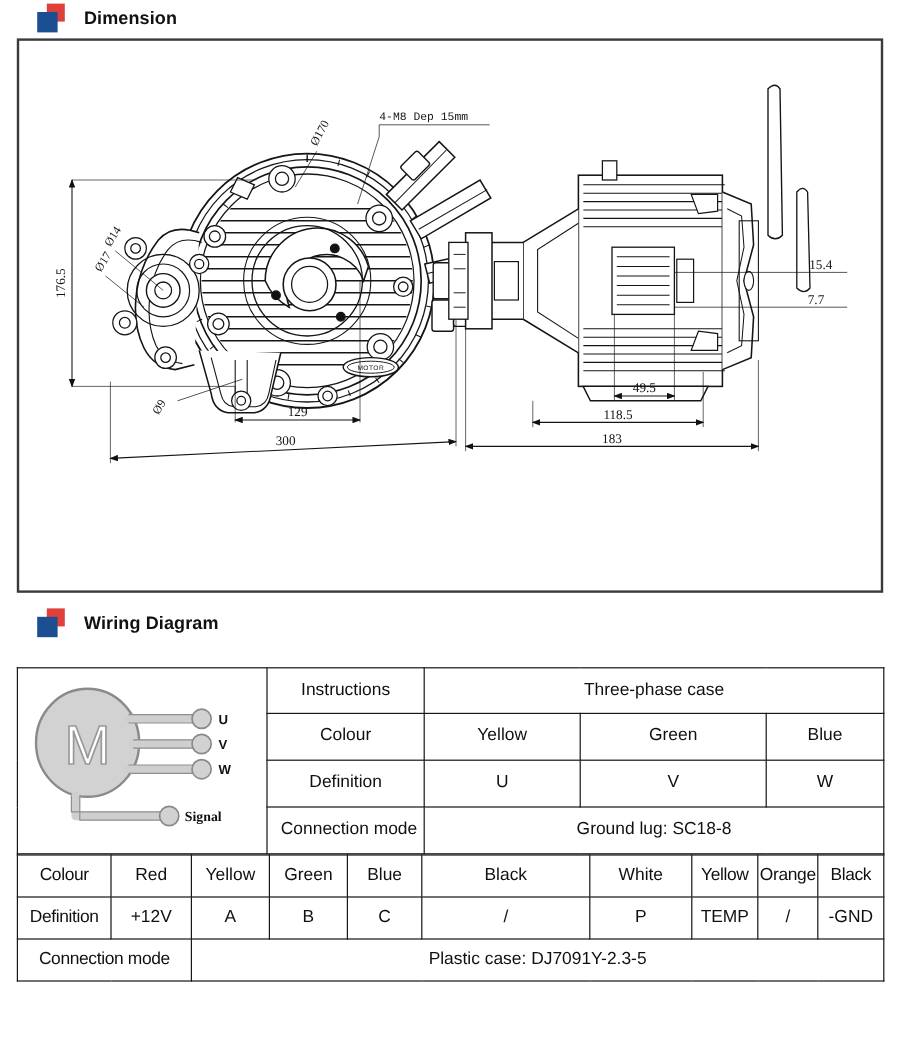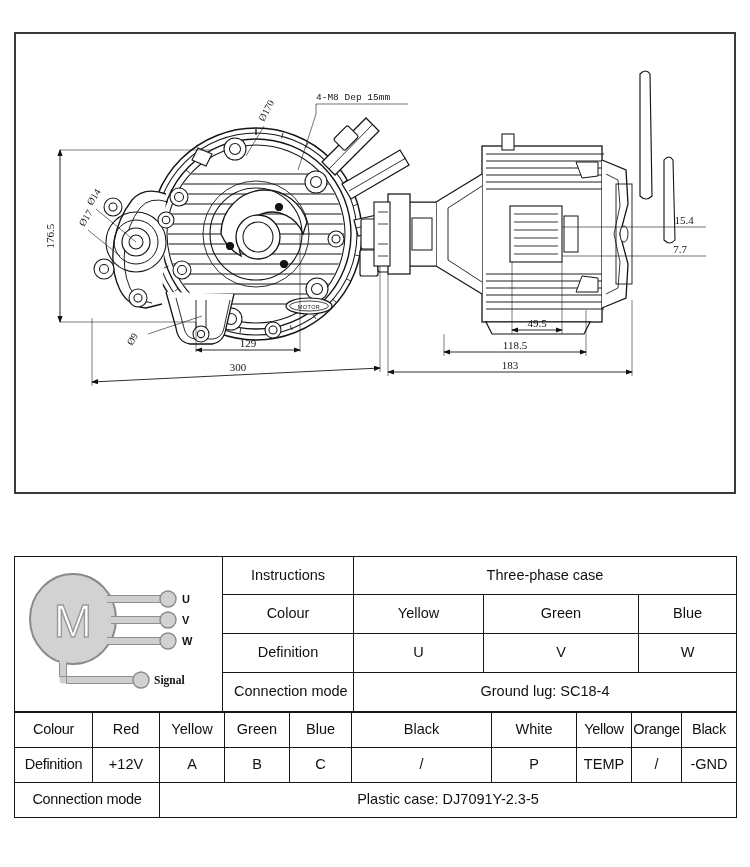--- a/index.html
+++ b/index.html
@@ -113,20 +113,27 @@
   .tight { font-size: 13px; letter-spacing: -0.3px; }
 
   
   .motor-svg { position: absolute; left: 0; top: 0; }
 </style>
 </head>
 <body>
 
 <div class="page">
 
+  <div class="sec-header" style="left:0;top:2px;">
+    <div class="logo-mark">
+      <div class="logo-sq-red"></div>
+      <div class="logo-sq-blue"></div>
+    </div>
+    <div class="sec-title">Dimension</div>
+  </div>
 
   <div class="dim-frame">
     <svg width="718" height="458" viewBox="0 0 718 458">
       <defs>
         <marker id="ar" markerWidth="8" markerHeight="6" refX="7" refY="3" orient="auto">
           <path d="M0,0 L8,3 L0,6 z" fill="#111"></path>
         </marker>
         <marker id="arS" markerWidth="8" markerHeight="6" refX="1" refY="3" orient="auto">
           <path d="M8,0 L0,3 L8,6 z" fill="#111"></path>
         </marker>
@@ -388,20 +395,27 @@
         <text x="499" y="315" font-family="'Liberation Serif',serif" font-size="11" fill="#151515" stroke="none" text-anchor="middle">118.5</text>
 
         <line x1="372" y1="338" x2="616" y2="338" marker-start="url(#arS)" marker-end="url(#ar)" stroke-width="0.9"></line>
         <line x1="372" y1="240" x2="372" y2="342" stroke-width="0.55"></line>
         <line x1="616" y1="266" x2="616" y2="342" stroke-width="0.55"></line>
         <text x="494" y="335" font-family="'Liberation Serif',serif" font-size="11" fill="#151515" stroke="none" text-anchor="middle">183</text>
       </g>
     </svg>
   </div>
 
+  <div class="sec-header" style="left:0;top:506px;">
+    <div class="logo-mark">
+      <div class="logo-sq-red"></div>
+      <div class="logo-sq-blue"></div>
+    </div>
+    <div class="sec-title">Wiring Diagram</div>
+  </div>
 
   <div class="wire-block">
 
     <table class="wt">
       <colgroup>
         <col style="width:208px">
           <col style="width:131px">
         <col style="width:130px">
           <col style="width:155px">
           <col style="width:98px">
@@ -447,21 +461,21 @@
           <td class="r-col">Blue</td>
         </tr>
         <tr>
           <td class="r-def">Definition</td>
           <td class="r-def">U</td>
           <td class="r-def">V</td>
           <td class="r-def">W</td>
         </tr>
         <tr>
           <td class="r-conn">Connection mode</td>
-          <td class="r-conn" colspan="3">Ground lug: SC18-4</td>
+          <td class="r-conn" colspan="3">Ground lug: SC18-8</td>
         </tr>
       </tbody>
     </table>
 
     <table class="wt2">
       <colgroup>
         <col style="width:78px">
           <col style="width:67px">
           <col style="width:65px">
         <col style="width:65px">

